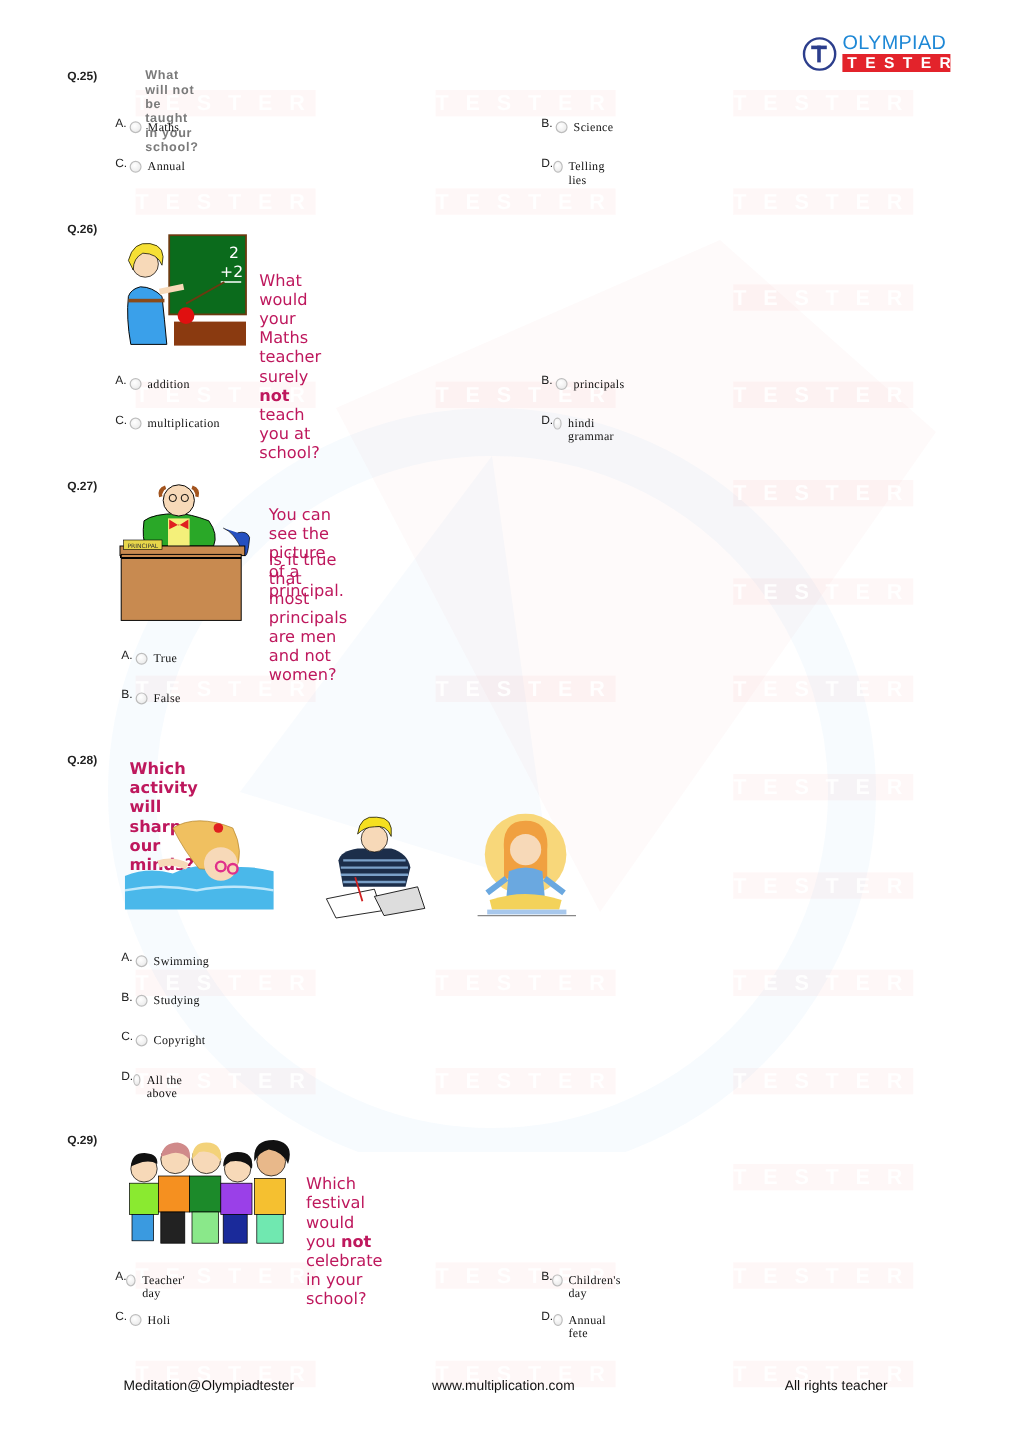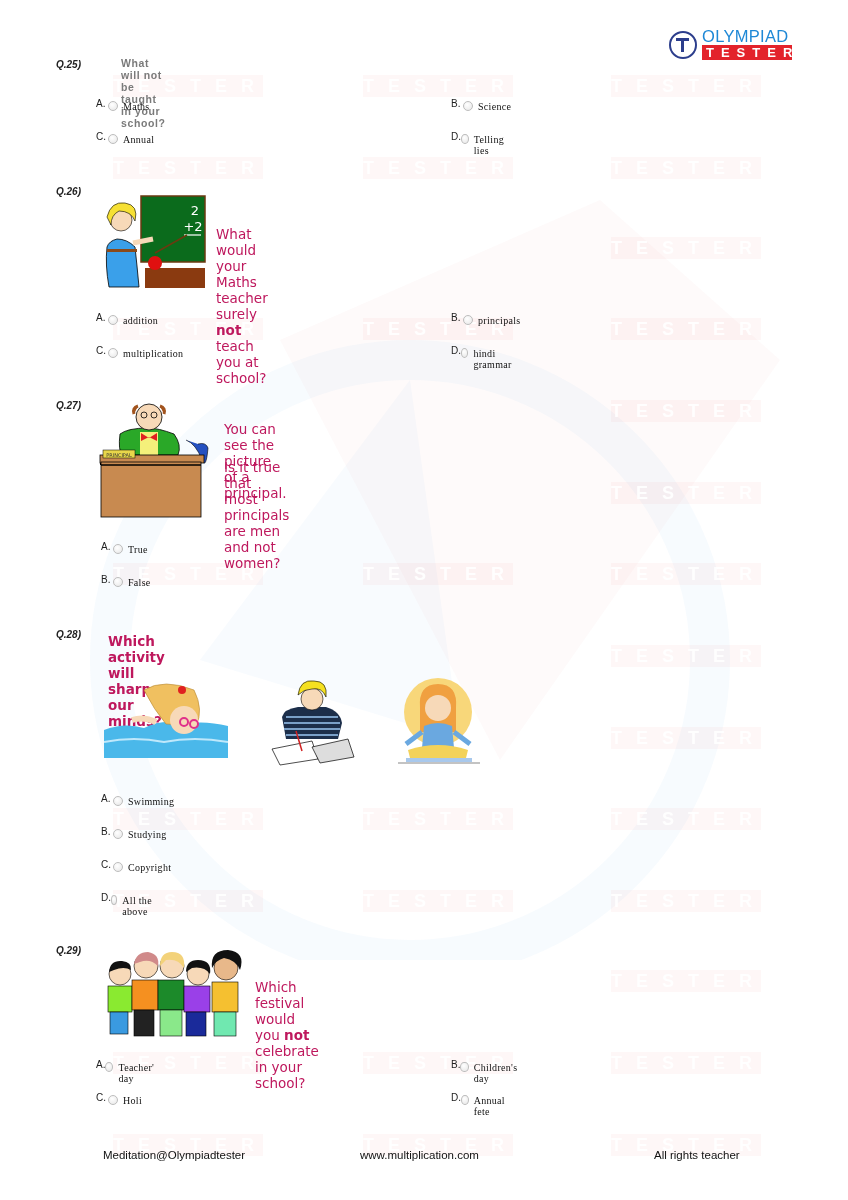--- a/index.html
+++ b/index.html
@@ -11,21 +11,21 @@
   .wm-big { position: absolute; left: 80px; top: 140px; width: 760px; height: 820px; }
 
   .logo { position: absolute; left: 669px; top: 30px; width: 126px; height: 34px; z-index: 2; }
   .logo-circle { position: absolute; left: 0; top: 1px; width: 28px; height: 28px; border: 2.5px solid #2c3e8c; border-radius: 50%; }
   .logo-circle::before { content: ""; position: absolute; left: 5px; top: 5px; width: 13px; height: 2.5px; background: #2c3e8c; }
   .logo-circle::after { content: ""; position: absolute; left: 10px; top: 5px; width: 2.5px; height: 14px; background: #2c3e8c; }
   .logo-top { position: absolute; left: 33px; top: -2px; font-size: 16.5px; color: #1e88d6; letter-spacing: 0.3px; line-height: 17px; }
   .logo-bottom { position: absolute; left: 33px; top: 15px; width: 90px; height: 15px; background: #e3232b; color: #fff; font-size: 13px; font-weight: bold; letter-spacing: 7px; line-height: 15px; padding-left: 4px; }
 
   .q { position: absolute; z-index: 2; }
-  .qnum { position: absolute; font-size: 10px; font-style: italic; font-weight: bold; color: #222; }
+  .qnum { position: absolute; font-size: 10px; font-weight: bold; color: #222; }
   .qtext-small { position: absolute; font-size: 10.5px; font-weight: bold; color: #7a7a7a; letter-spacing: 0.6px; margin-left: 28px; }
   .qtext-big { position: absolute; font-family: "DejaVu Sans", sans-serif; font-size: 13.5px; color: #be185d; }
   .qtext-big b { font-weight: bold; }
 
   .opt { position: absolute; height: 16px; display: flex; align-items: flex-start; }
   .opt-letter { font-size: 10px; color: #222; margin-top: -3px; width: 12px; }
   .radio { width: 10px; height: 10px; border: 1px solid #bdbdbd; border-radius: 50%; background: radial-gradient(circle at 40% 35%, #ffffff, #e6e6e6); margin-right: 5px; margin-top: 0px; }
   .opt-text { font-size: 10px; color: #111; letter-spacing: 0.3px; margin-top: 0px; font-family: Liberation Serif, serif; }
 
   .footer { position: absolute; top: 1149px; font-size: 11.5px; color: #111; z-index: 2; }

